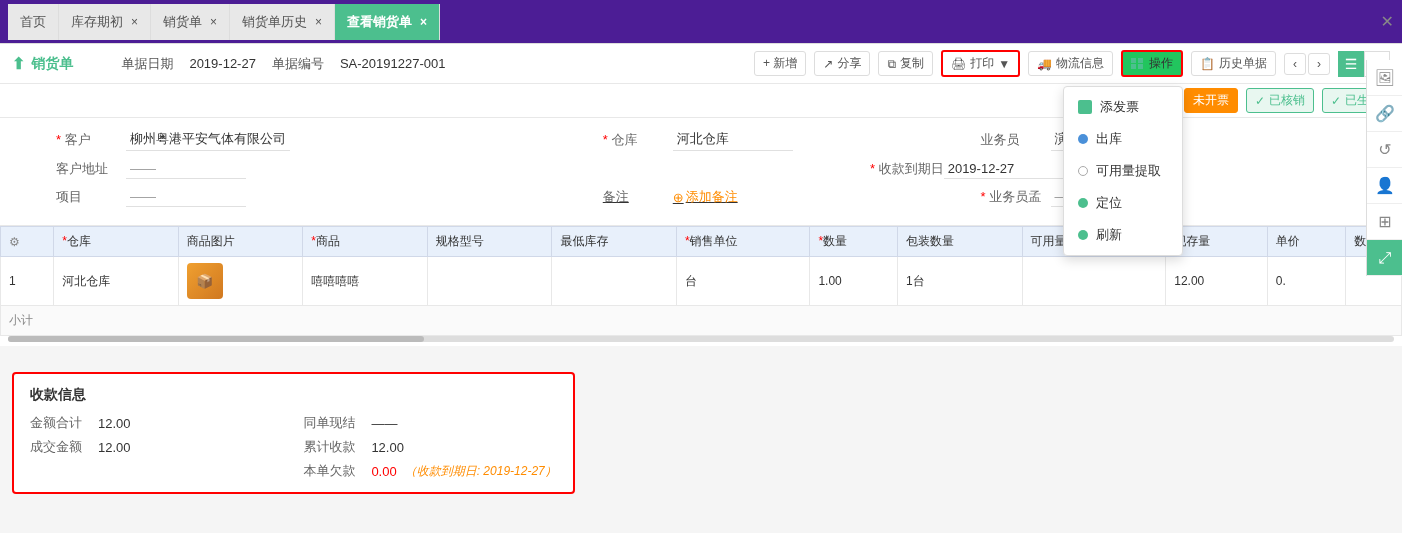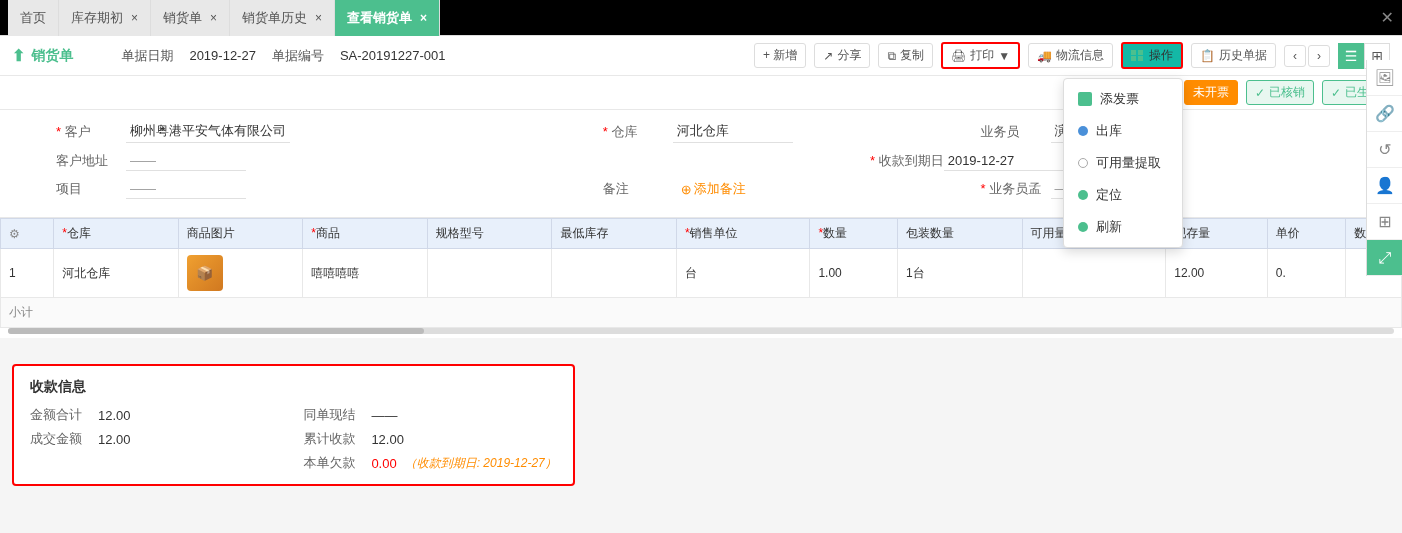--- a/index.html
+++ b/index.html
@@ -1,21 +1,21 @@
 <!DOCTYPE html>
 <html><head>
   <meta charset="utf-8">
   <style>
     * { box-sizing: border-box; margin: 0; padding: 0; }
     body { font-family: 'Microsoft YaHei', Arial, sans-serif; font-size: 13px; background: #f5f5f5; color: #333; }
     
     
     .tab-bar {
-      display: flex; align-items: center; background: #000000; border-bottom: 1px solid #ddd;
-      padding: 0 8px; height: 36px; position: relative;
+      display: flex; align-items: center; background: #4c1d95; border-bottom: 1px solid #ddd;
+      padding: 0 8px; height: 44px; position: relative;
     }
     .tab-item {
       display: flex; align-items: center; padding: 0 12px; height: 36px;
       cursor: pointer; font-size: 13px; color: #555; border-right: 1px solid #ddd;
       background: #e8e8e8; gap: 4px;
     }
     .tab-item.active {
       background: #4cbf8e; color: #fff; font-weight: bold;
     }
     .tab-item .close-x { cursor: pointer; color: inherit; font-size: 12px; margin-left: 4px; }
@@ -172,21 +172,21 @@
     <button class="action-btn red-border" style="border:2px solid red;">
       <span>🖨</span>
       <span>打印</span>
       <span>▼</span>
     </button>
     <button class="action-btn">
       <span>🚚</span>
       <span>物流信息</span>
     </button>
     <div class="op-btn-wrap">
-      <button class="action-btn op-btn-highlight" style="border:2.5px solid red; background:#14b8a6; color:#333; position:relative;">
+      <button class="action-btn op-btn-highlight" style="border:2.5px solid red; background:#22c55e; color:#333; position:relative;">
         <span style="display:inline-grid; grid-template-columns:1fr 1fr; gap:1px; width:12px; height:12px; margin-right:2px;">
           <span style="background:#4cbf8e; width:5px; height:5px;"></span>
           <span style="background:#4cbf8e; width:5px; height:5px;"></span>
           <span style="background:#4cbf8e; width:5px; height:5px;"></span>
           <span style="background:#4cbf8e; width:5px; height:5px;"></span>
         </span>
         <span>操作</span>
       </button>
 
       <div class="dropdown-menu">
@@ -268,21 +268,21 @@
     <div class="form-field" style="flex:1;">
       <span class="form-label required">收款到期日</span>
       <span class="form-value">2019-12-27</span>
     </div>
   </div>
   <div class="form-row">
     <div class="form-field" style="flex:1.5;">
       <span class="form-label">项目</span>
       <span class="form-value empty">——</span>
     </div>
-    <div class="form-field" style="flex:1; align-items:center; gap:8px;">
+    <div class="form-field" style="flex:1; align-items:center; text-decoration:underline;">
       <span class="form-label">备注</span>
       <span class="add-note-btn">
         <span>⊕</span>
         <span>添加备注</span>
       </span>
     </div>
     <div class="form-field" style="flex:1.2;">
       <span class="form-label required">业务员孟</span>
       <span class="form-value empty">——</span>
     </div>

